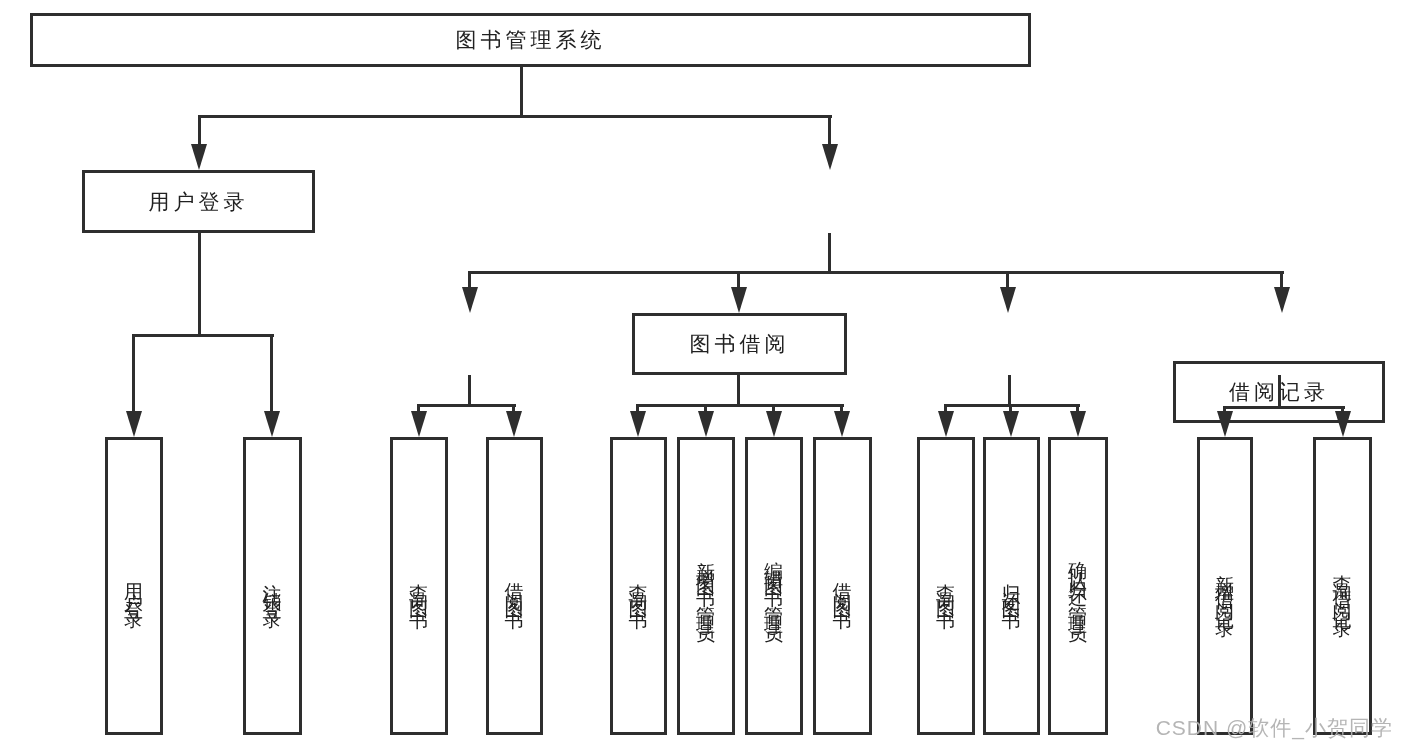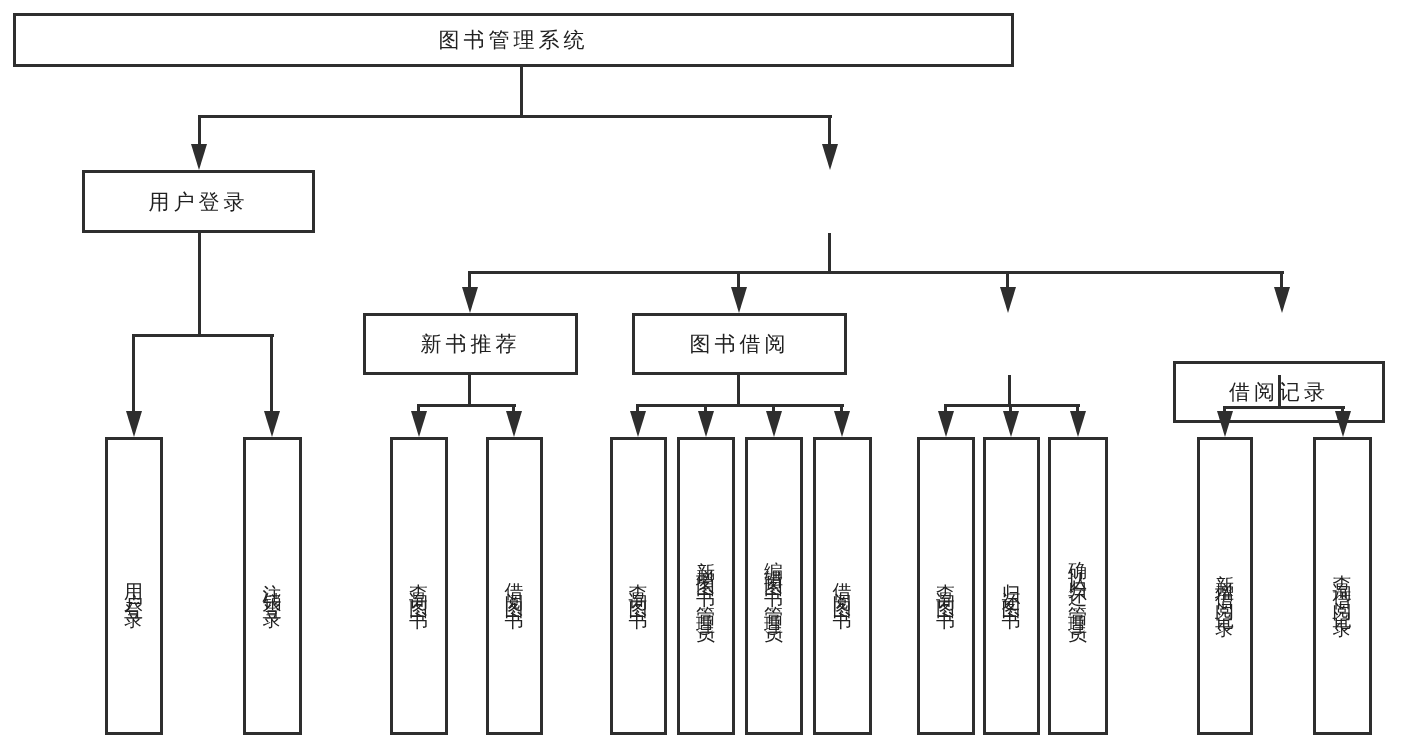--- a/index.html
+++ b/index.html
@@ -53,21 +53,21 @@
     letter-spacing:1px;
     z-index:5;
     white-space:nowrap;
   }
 </style>
 </head>
 <body>
 
 <div class="canvas">
 
-  <div class="node" style="left:13px;top:13px;width:1001px;height:54px;">图书管理系统</div>
+  <div class="node" style="left:30px;top:13px;width:1001px;height:54px;">图书管理系统</div>
 
   <div class="vline" style="left:520px;top:67px;height:50px;"></div>
   <div class="hline" style="left:198px;top:115px;width:634px;"></div>
   <div class="vline" style="left:198px;top:115px;height:31px;"></div>
   <div class="vline" style="left:828px;top:115px;height:31px;"></div>
   <div class="ah" style="left:191px;top:144px;"></div>
   <div class="ah" style="left:822px;top:144px;"></div>
 
   <div class="node" style="left:82px;top:170px;width:233px;height:63px;">用户登录</div>
 
@@ -82,21 +82,20 @@
   <div class="hline" style="left:468px;top:271px;width:816px;"></div>
   <div class="vline" style="left:468px;top:271px;height:18px;"></div>
   <div class="vline" style="left:737px;top:271px;height:18px;"></div>
   <div class="vline" style="left:1006px;top:271px;height:18px;"></div>
   <div class="vline" style="left:1280px;top:271px;height:18px;"></div>
   <div class="ah" style="left:462px;top:287px;"></div>
   <div class="ah" style="left:731px;top:287px;"></div>
   <div class="ah" style="left:1000px;top:287px;"></div>
   <div class="ah" style="left:1274px;top:287px;"></div>
 
-  <div class="node" style="left:363px;top:313px;width:215px;height:62px;">新书推荐</div>
   <div class="node" style="left:632px;top:313px;width:215px;height:62px;">图书借阅</div>
   <div class="node" style="left:1173px;top:313px;width:212px;height:62px;margin-top:48px;">借阅记录</div>
 
   <div class="vline" style="left:468px;top:375px;height:31px;"></div>
   <div class="hline" style="left:417px;top:404px;width:99px;"></div>
   <div class="vline" style="left:417px;top:404px;height:9px;"></div>
   <div class="vline" style="left:512px;top:404px;height:9px;"></div>
   <div class="ah" style="left:411px;top:411px;"></div>
   <div class="ah" style="left:506px;top:411px;"></div>
 
@@ -164,14 +163,15 @@
     <span>确认归还（管理员）</span>
   </div>
 
   <div class="leaf" style="left:1197px;width:56px;">
     <span>新增借阅记录</span>
   </div>
   <div class="leaf" style="left:1313px;width:59px;">
     <span>查询借阅记录</span>
   </div>
 
+  <div class="wm">CSDN @软件_小贺同学</div>
 
 </div>
 
 </body></html>

